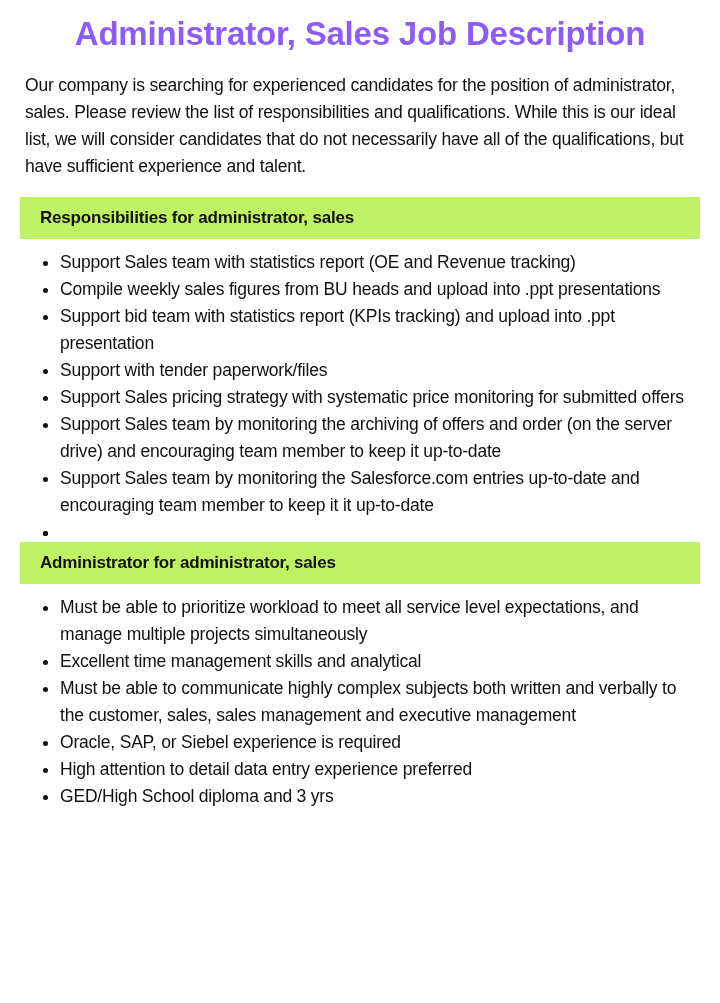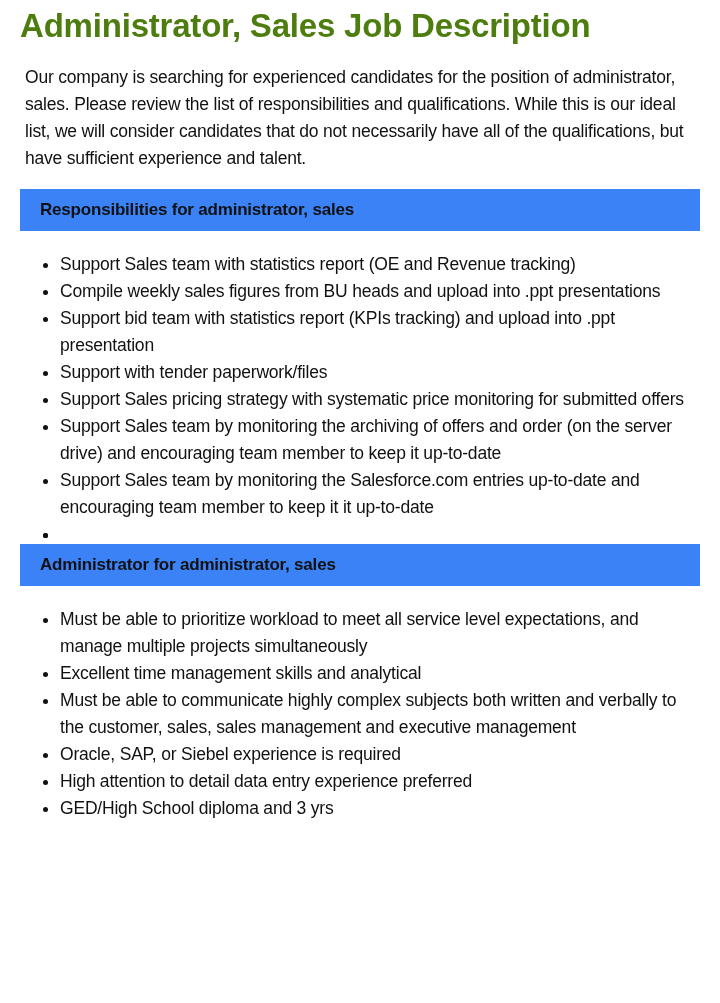--- a/index.html
+++ b/index.html
@@ -3,38 +3,39 @@
 <meta charset="utf-8">
 <style>
   html, body { margin: 0; padding: 0; background: #ffffff; }
   body {
     width: 720px; height: 1003px; overflow: hidden;
     font-family: "Liberation Sans", "DejaVu Sans", sans-serif;
     color: #111111;
   }
   .page { padding: 0 20px 0 20px; }
   h1 {
-    margin: 0; padding-top: 4px;
+    margin: 0; padding-top: 12px;
+    text-align: center;
     font-size: 33px; font-weight: bold; letter-spacing: -0.2px;
-    line-height: 44px; color: #4d7c0f;
+    line-height: 44px; color: #8b5cf6;
   }
   .intro {
     margin: 16px 0 0 5px;
     font-size: 17.5px; line-height: 27px; letter-spacing: -0.2px;
   }
   .section-header {
-    background: #3b82f6;
+    background: #bef264;
     height: 42px;
     margin-top: 17px;
     padding-left: 20px;
     display: flex; align-items: center;
     font-size: 17px; font-weight: bold; letter-spacing: -0.2px;
   }
   ul {
-    margin: 20px 0 0 0;
+    margin: 10px 0 0 0;
     padding: 0 0 0 40px;
     list-style: none;
   }
   li {
     position: relative;
     font-size: 17.5px; line-height: 27px; letter-spacing: -0.2px;
   }
   li .bullet {
     position: absolute; left: -17px; top: 12px;
     width: 5px; height: 5px; border-radius: 50%;

